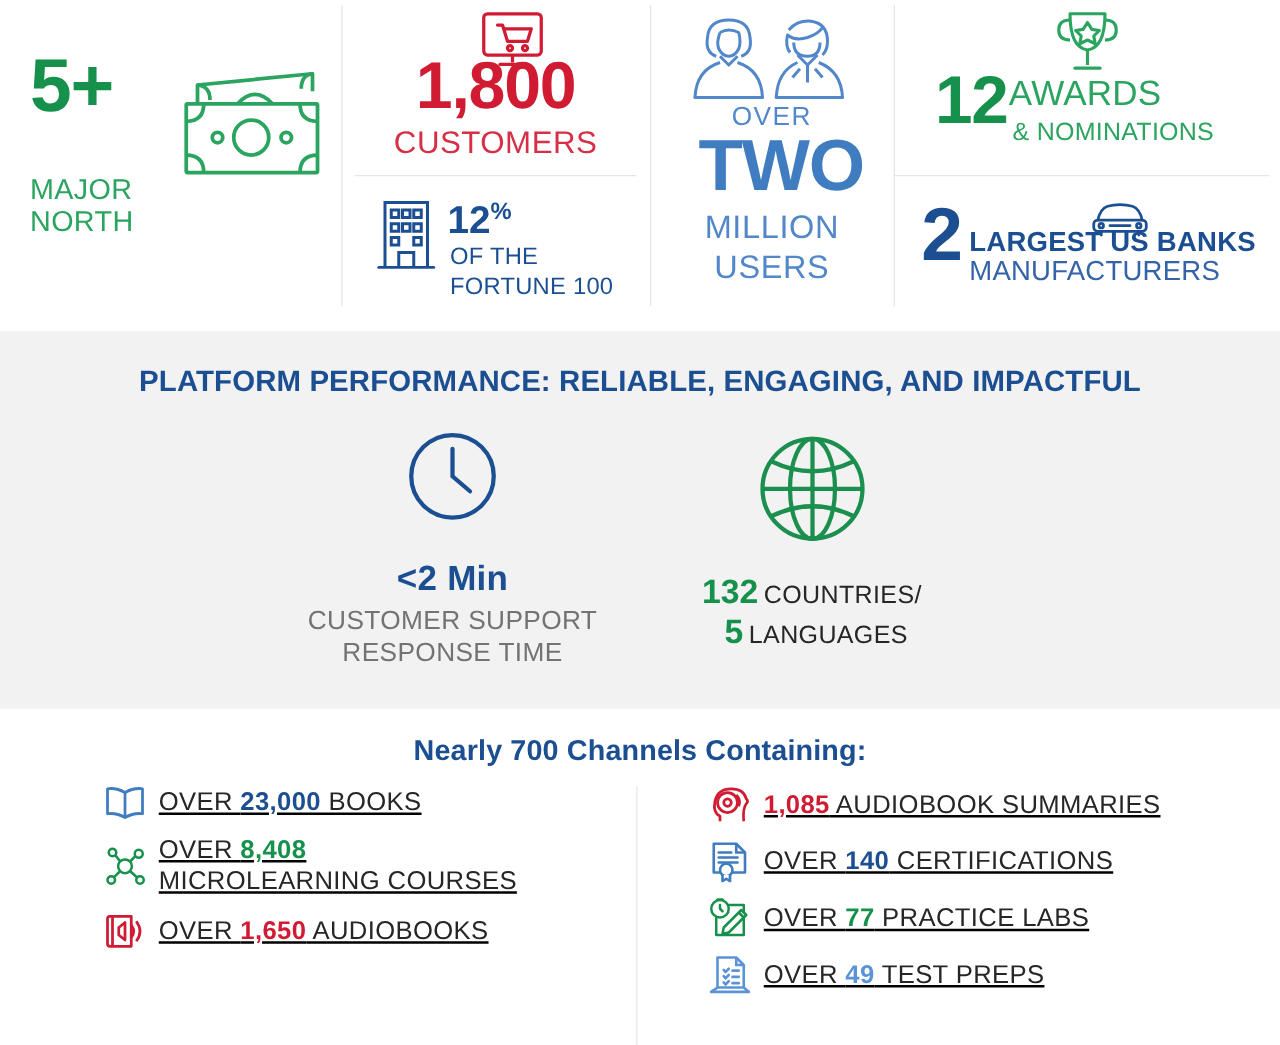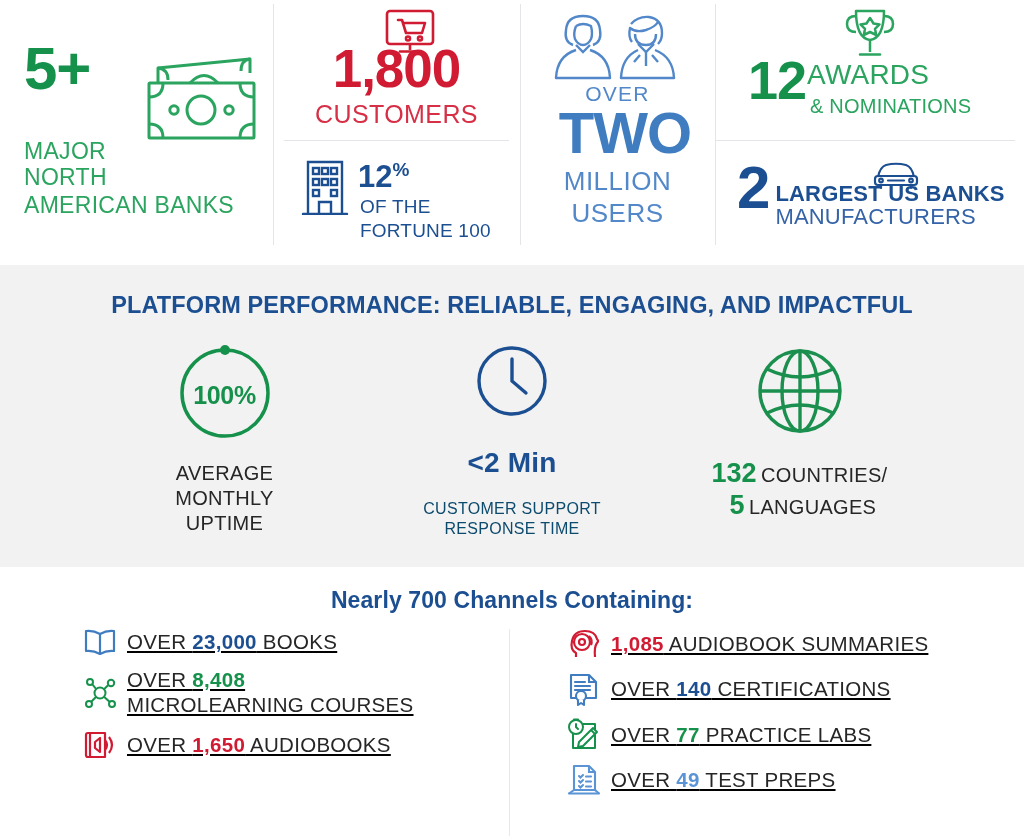--- a/index.html
+++ b/index.html
@@ -253,25 +253,25 @@
 
   .clock-wrap { height: 100px; }
   .support-num {
     color: #1c4f92;
     font-size: 28px;
     font-weight: bold;
     letter-spacing: 0.2px;
     margin-top: 4px;
   }
   .support-label {
-    color: #0c4a6e;
-    font-size: 16px;
+    color: #737373;
+    font-size: 21px;
     line-height: 1.25;
     letter-spacing: 0.3px;
-    margin-top: 20px;
+    margin-top: 5px;
   }
 
   .globe-wrap { height: 110px; }
   .global-rows {
     margin-top: 4px;
     display: inline-block;
     text-align: left;
   }
   .global-row { white-space: nowrap; line-height: 1.2; }
   .global-row .gnum {
@@ -358,21 +358,20 @@
     <div class="banks-wrap">
       <div class="banks-row">
         <div>
           <div class="banks-num">5+</div>
           <div class="banks-lines">
             <div>MAJOR</div>
             <div>NORTH</div>
           </div>
         </div>
       </div>
-      <div class="banks-bottomline">AMERICAN BANKS</div>
 
       <span class="money-icon">
         <svg width="118" height="90" viewBox="0 0 118 90" fill="none" stroke="#2aa45f" stroke-width="3">
           <path d="M12 30 L12 16 L104 7 L104 21" stroke-linejoin="round"></path>
           <path d="M12 16 Q22 17 22 28"></path>
           <path d="M104 7 Q95 8 95 19"></path>
           <path d="M44 31 Q58 16 72 31"></path>
           <rect x="3" y="31" width="105" height="55" rx="1"></rect>
           <circle cx="55" cy="58" r="14"></circle>
           <circle cx="28" cy="58" r="4.2"></circle>
@@ -495,36 +494,20 @@
       </div>
     </div>
   </div>
 </div>
 
 <div class="mid-section">
   <div class="mid-title">PLATFORM PERFORMANCE: RELIABLE, ENGAGING, AND IMPACTFUL</div>
 
   <div class="mid-items">
 
-    <div class="mid-item mid-item-uptime">
-      <div class="uptime-circle-wrap">
-        <span>
-          <svg width="100" height="100" viewBox="0 0 100 100" fill="none">
-            <circle cx="50" cy="50" r="43" stroke="#16914b" stroke-width="3.5"></circle>
-            <circle cx="50" cy="7" r="5" fill="#16914b"></circle>
-          </svg>
-        </span>
-        <div class="uptime-pct">100%</div>
-      </div>
-      <div class="uptime-label">
-        <div>AVERAGE</div>
-        <div>MONTHLY</div>
-        <div>UPTIME</div>
-      </div>
-    </div>
 
     <div class="mid-item mid-item-support">
       <div class="clock-wrap">
         <span>
           <svg width="76" height="76" viewBox="0 0 76 76" fill="none" stroke="#1c4f92" stroke-width="3.4">
             <circle cx="38" cy="38" r="33"></circle>
             <path d="M38 16 L38 38 L52 50" stroke-linecap="round"></path>
           </svg>
         </span>
       </div>

